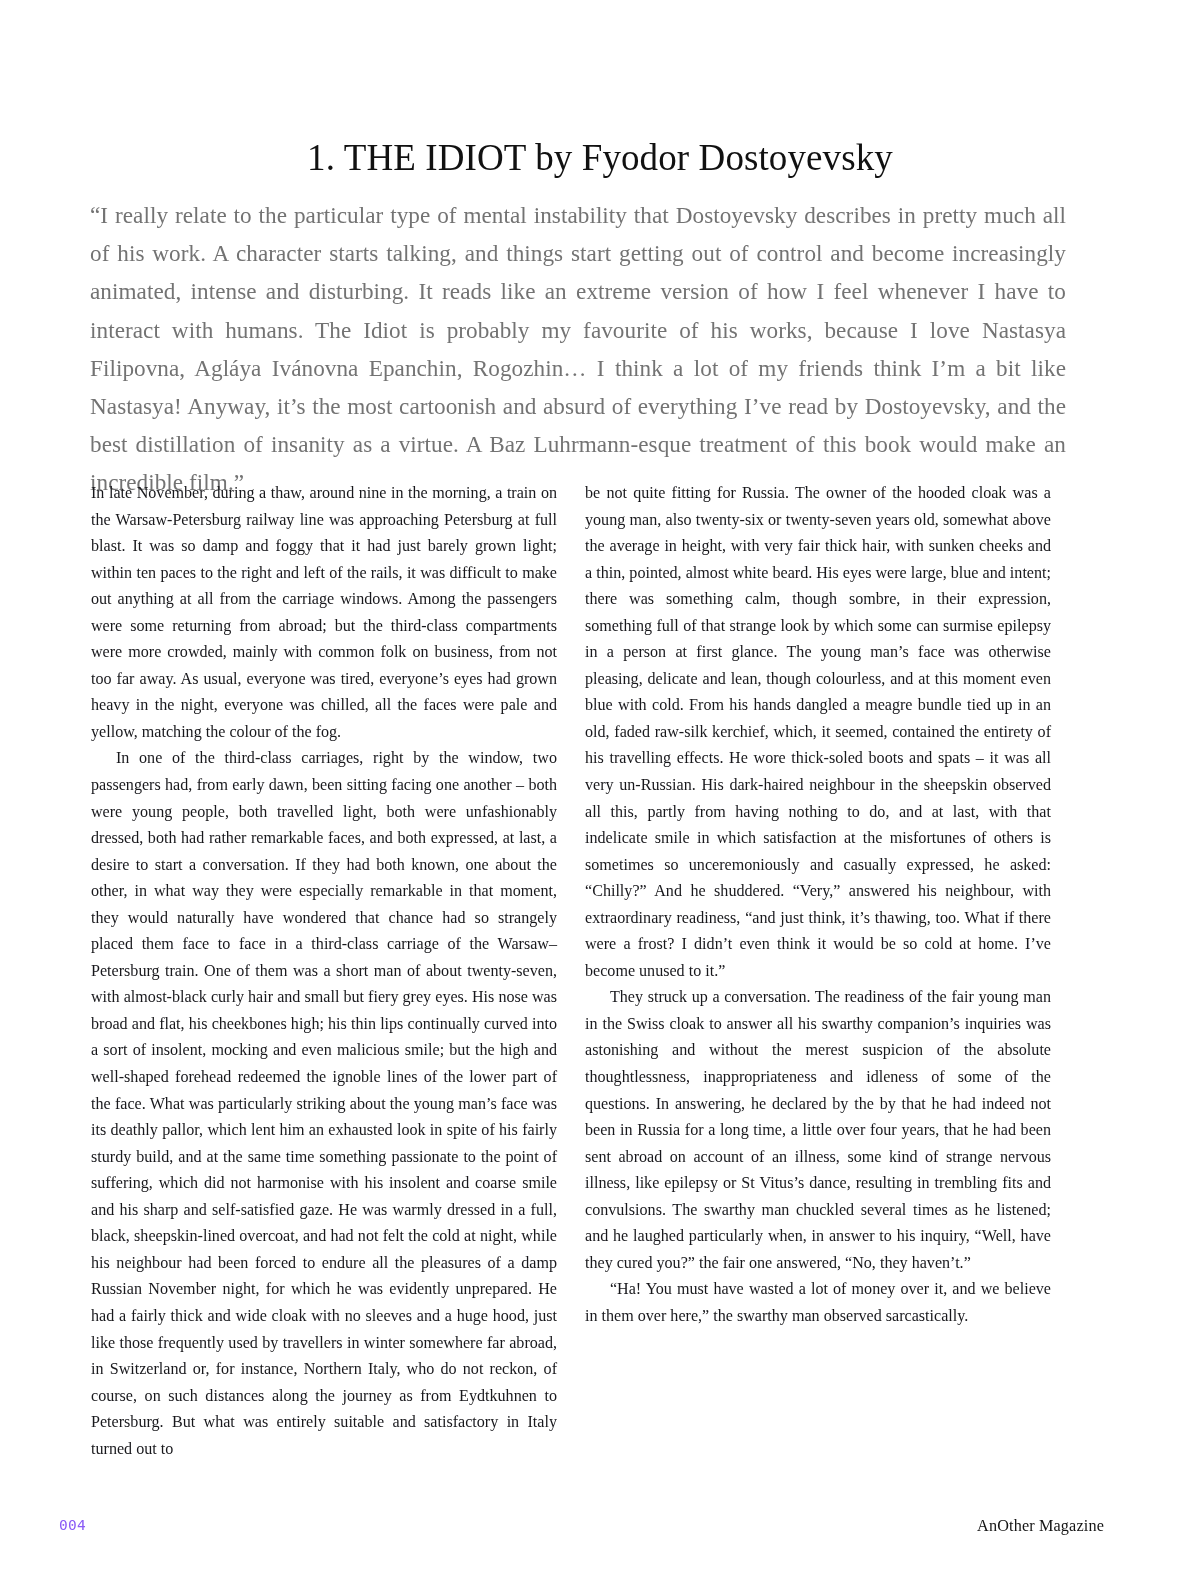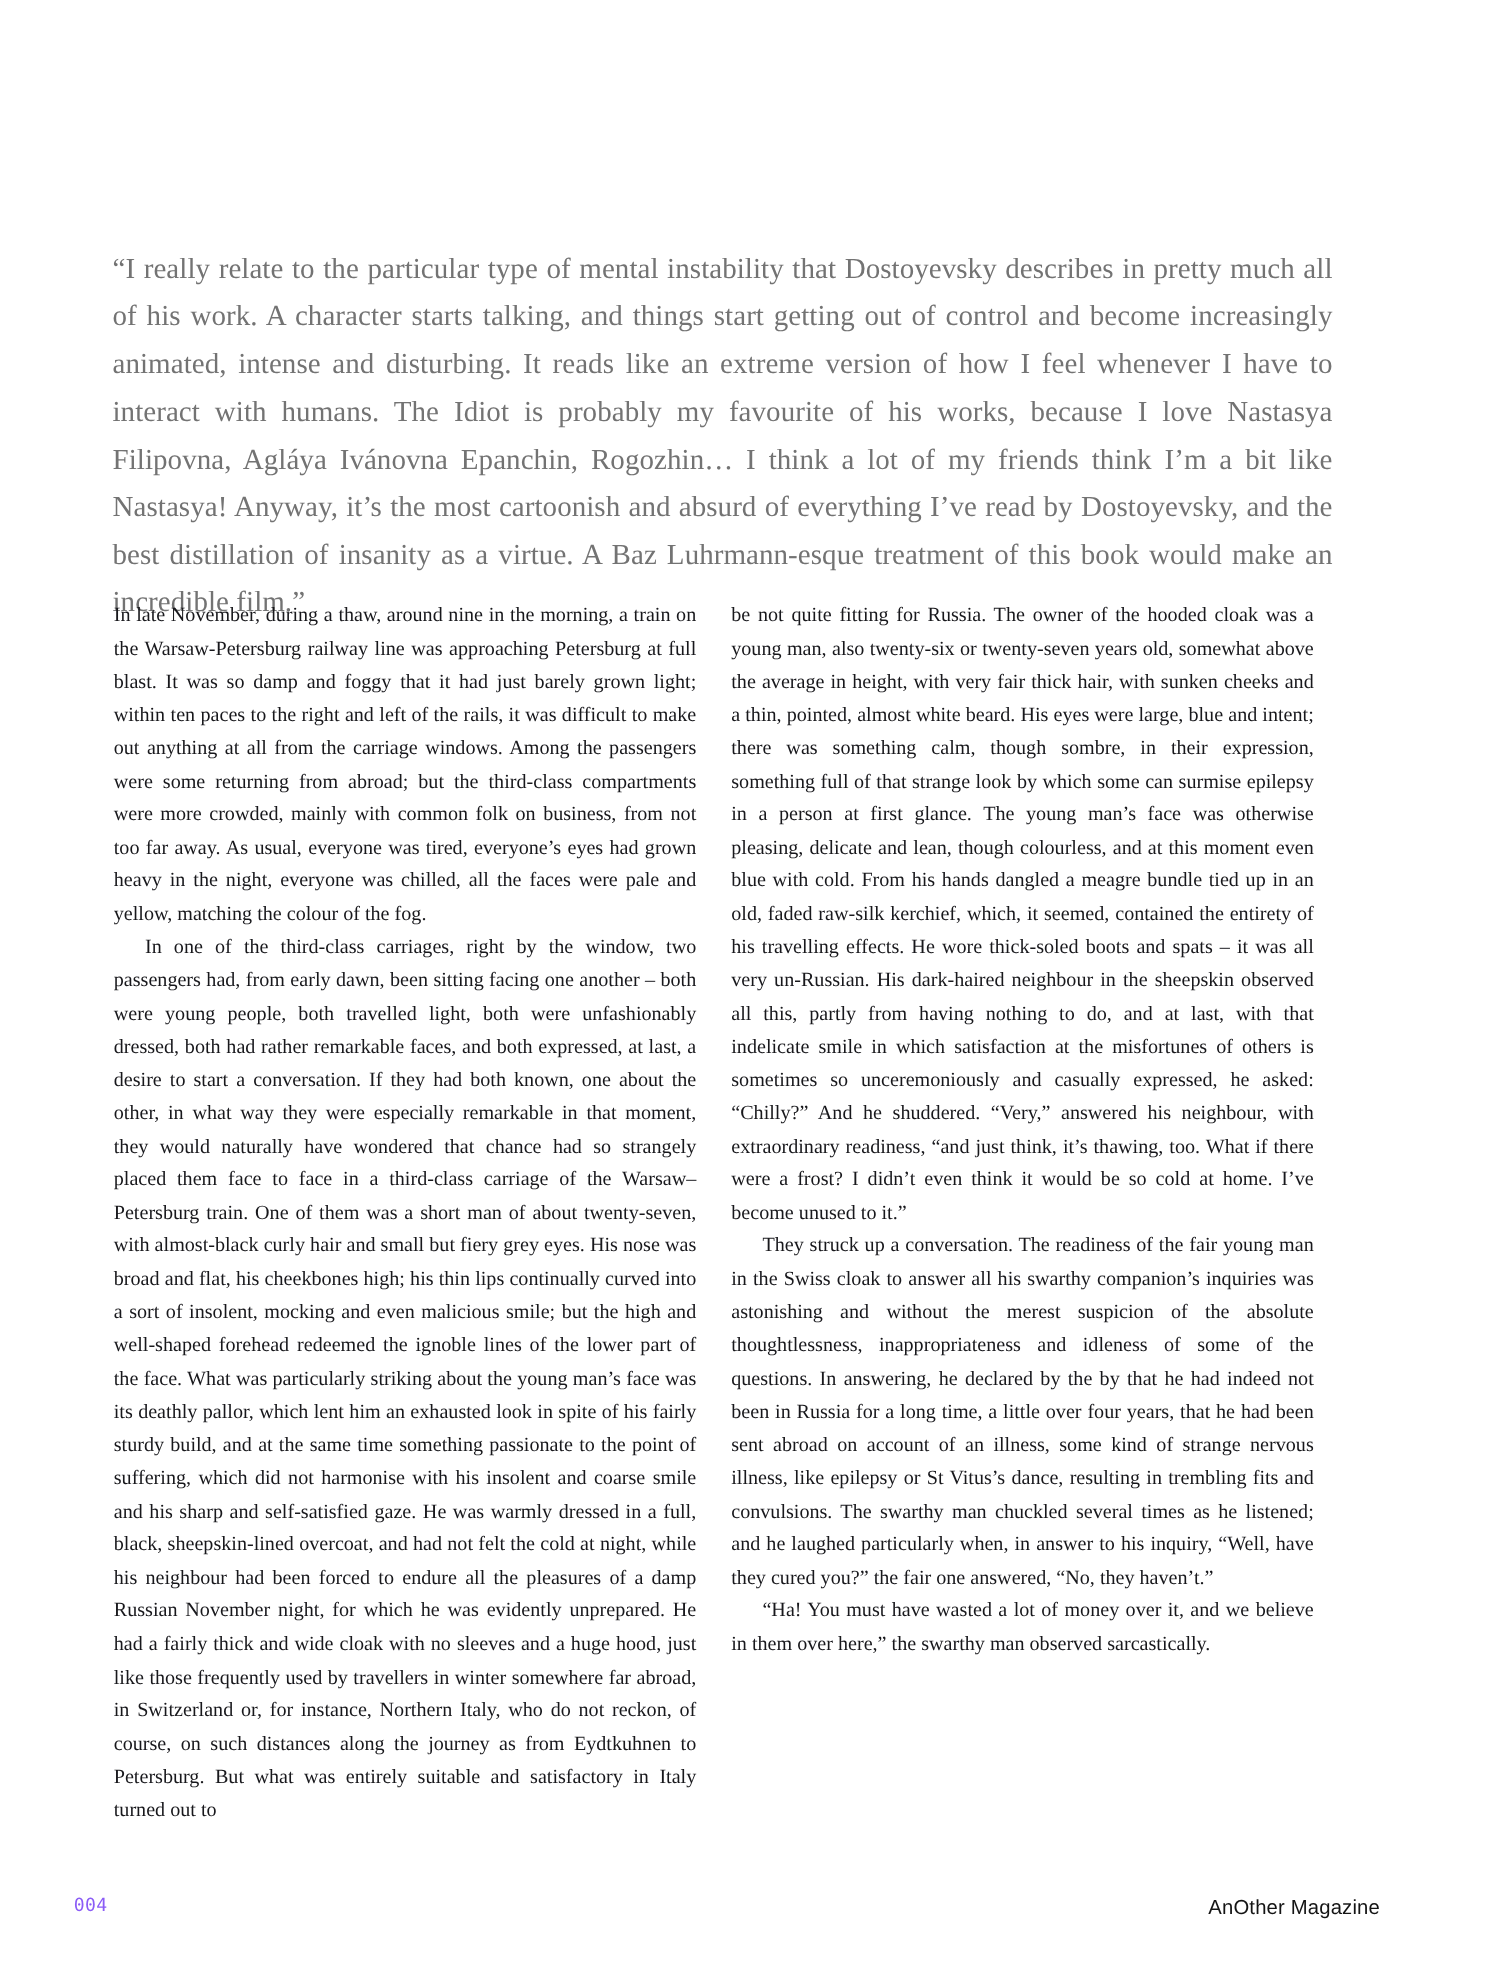--- a/index.html
+++ b/index.html
@@ -111,31 +111,32 @@
     text-align: center;
     font-family: "Liberation Serif", "DejaVu Serif", serif;
     font-size: 14.4px;
     letter-spacing: 1.05px;
     color: #232323;
   }
   .footer-publication {
     position: absolute;
     right: 96px;
     top: 0px;
-    font-family: Liberation Sans, sans-serif;
+    font-family: Liberation Serif, serif;
     font-size: 16.2px;
     letter-spacing: 0.15px;
     color: #141414;
   }
 </style>
 </head>
 <body>
 
 <div class="page">
 
+  <h1 class="article-title">1. THE IDIOT by Fyodor Dostoyevsky</h1>
 
   <div class="standfirst">“I really relate to the particular type of mental instability that Dostoyevsky describes in pretty much all of his work. A character starts talking, and things start getting out of control and become increasingly animated, intense and disturbing. It reads like an extreme version of how I feel whenever I have to interact with humans. The Idiot is probably my favourite of his works, because I love Nastasya Filipovna, Agláya Ivánovna Epanchin, Rogozhin… I think a lot of my friends think I’m a bit like Nastasya! Anyway, it’s the most cartoonish and absurd of everything I’ve read by Dostoyevsky, and the best distillation of insanity as a virtue. A Baz Luhrmann-esque treatment of this book would make an incredible film.”</div>
 
   <div class="body-columns">
 
     <div class="column">
       <p>In late November, during a thaw, around nine in the morning, a train on the Warsaw-Petersburg railway line was approaching Petersburg at full blast. It was so damp and foggy that it had just barely grown light; within ten paces to the right and left of the rails, it was difficult to make out anything at all from the carriage windows. Among the passengers were some returning from abroad; but the third-class compartments were more crowded, mainly with common folk on business, from not too far away. As usual, everyone was tired, everyone’s eyes had grown heavy in the night, everyone was chilled, all the faces were pale and yellow, matching the colour of the fog.</p>
       <p>In one of the third-class carriages, right by the window, two passengers had, from early dawn, been sitting facing one another – both were young people, both travelled light, both were unfashionably dressed, both had rather remarkable faces, and both expressed, at last, a desire to start a conversation. If they had both known, one about the other, in what way they were especially remarkable in that moment, they would naturally have wondered that chance had so strangely placed them face to face in a third-class carriage of the Warsaw–Petersburg train. One of them was a short man of about twenty-seven, with almost-black curly hair and small but fiery grey eyes. His nose was broad and flat, his cheekbones high; his thin lips continually curved into a sort of insolent, mocking and even malicious smile; but the high and well-shaped forehead redeemed the ignoble lines of the lower part of the face. What was particularly striking about the young man’s face was its deathly pallor, which lent him an exhausted look in spite of his fairly sturdy build, and at the same time something passionate to the point of suffering, which did not harmonise with his insolent and coarse smile and his sharp and self-satisfied gaze. He was warmly dressed in a full, black, sheepskin-lined overcoat, and had not felt the cold at night, while his neighbour had been forced to endure all the pleasures of a damp Russian November night, for which he was evidently unprepared. He had a fairly thick and wide cloak with no sleeves and a huge hood, just like those frequently used by travellers in winter somewhere far abroad, in Switzerland or, for instance, Northern Italy, who do not reckon, of course, on such distances along the journey as from Eydtkuhnen to Petersburg. But what was entirely suitable and satisfactory in Italy turned out to</p>
     </div>
 

